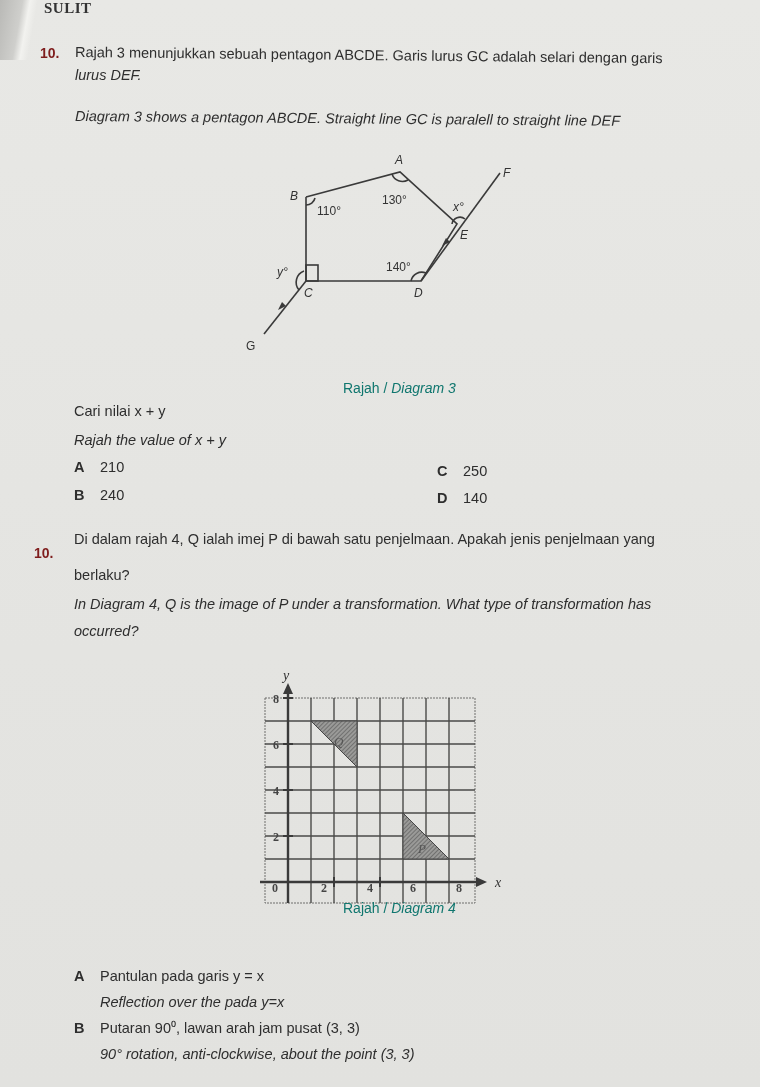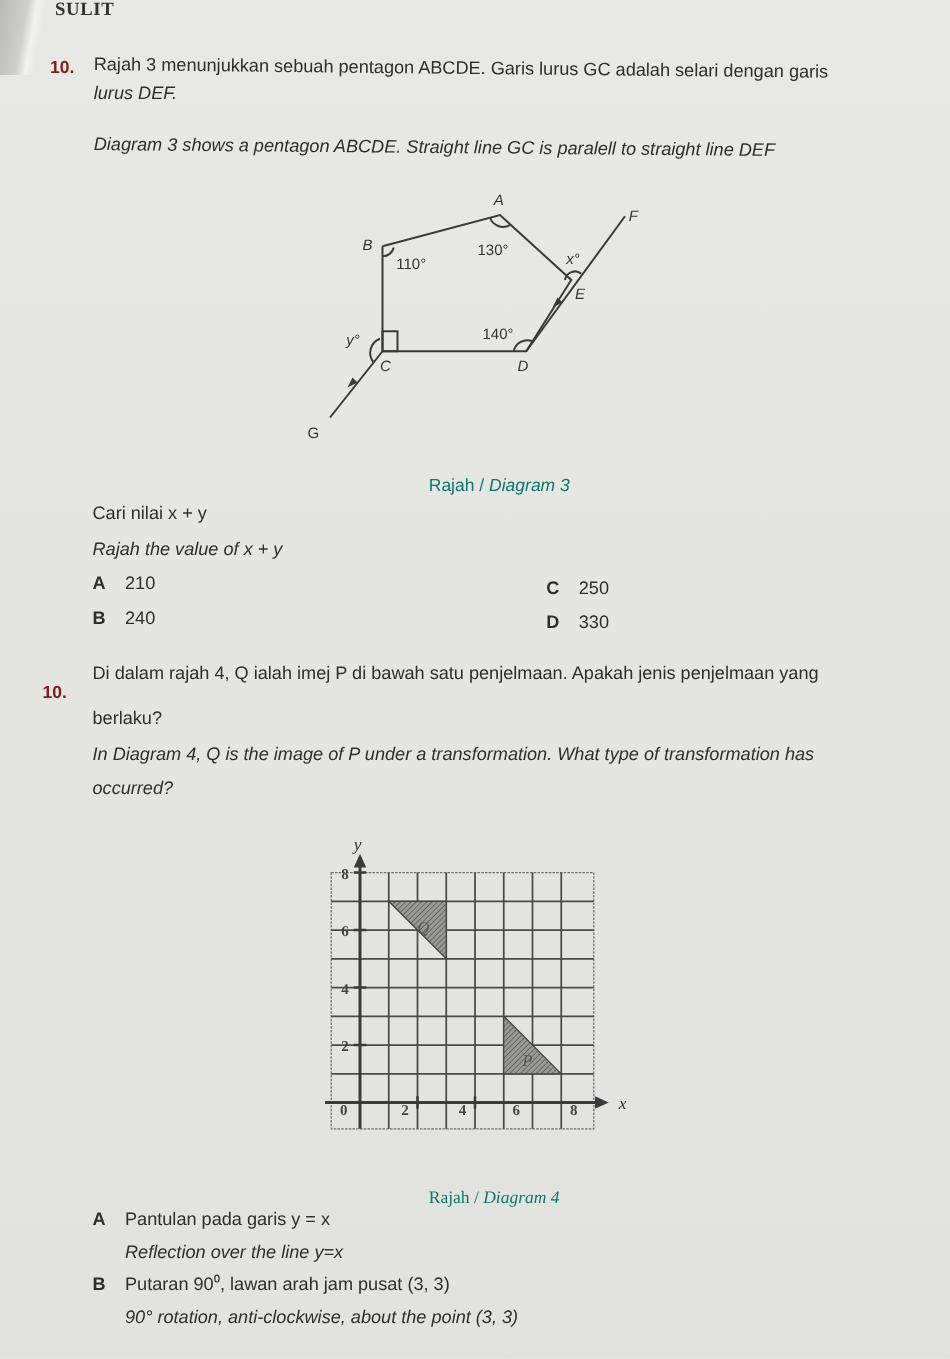--- a/index.html
+++ b/index.html
@@ -83,21 +83,21 @@
 <div class="abs text" style="left:74px; top:456px;">
   <span class="opt-letter">A</span><span>210</span>
 </div>
 <div class="abs text" style="left:74px; top:484px;">
   <span class="opt-letter">B</span><span>240</span>
 </div>
 <div class="abs text" style="left:437px; top:460px;">
   <span class="opt-letter">C</span><span>250</span>
 </div>
 <div class="abs text" style="left:437px; top:487px;">
-  <span class="opt-letter">D</span><span>330</span>
+  <span class="opt-letter">D</span><span>140</span>
 </div>
 
 <div class="abs qnum" style="left:34px; top:545px;">10.</div>
 <div class="abs text" style="left:74px; top:528px;">Di dalam rajah 4, Q ialah imej  P di bawah satu penjelmaan. Apakah jenis penjelmaan yang</div>
 <div class="abs text" style="left:74px; top:564px;">berlaku?</div>
 <div class="abs text italic" style="left:74px; top:593px;">In Diagram 4, Q is the image of P under a transformation. What type of transformation has</div>
 <div class="abs text italic" style="left:74px; top:620px;">occurred?</div>
 
 <svg class="abs" style="left:230px; top:650px;" width="300" height="260">
   <defs>
@@ -155,24 +155,24 @@
   <text x="137" y="242" font-size="12" font-weight="bold" fill="#444" class="serif">4</text>
   <text x="180" y="242" font-size="12" font-weight="bold" fill="#444" class="serif">6</text>
   <text x="226" y="242" font-size="12" font-weight="bold" fill="#444" class="serif">8</text>
 
   <text x="43" y="53" font-size="12" font-weight="bold" fill="#444" class="serif">8</text>
   <text x="43" y="99" font-size="12" font-weight="bold" fill="#444" class="serif">6</text>
   <text x="43" y="145" font-size="12" font-weight="bold" fill="#444" class="serif">4</text>
   <text x="43" y="191" font-size="12" font-weight="bold" fill="#444" class="serif">2</text>
 </svg>
 
-<div class="abs caption" style="left:343px; top:951px;font-family:Liberation Serif, serif;">
+<div class="abs caption" style="left:343px; top:900px;">
   <span>Rajah / </span><span class="italic">Diagram 4</span>
 </div>
 
 <div class="abs text" style="left:74px; top:965px;">
   <span class="opt-letter">A</span><span>Pantulan pada garis y = x</span>
 </div>
-<div class="abs text italic" style="left:100px; top:991px;">Reflection over the line y=x</div>
+<div class="abs text italic" style="left:100px; top:991px;">Reflection over the pada y=x</div>
 <div class="abs text" style="left:74px; top:1017px;">
   <span class="opt-letter">B</span><span>Putaran 90⁰, lawan arah jam pusat (3, 3)</span>
 </div>
 <div class="abs text italic" style="left:100px; top:1043px;">90° rotation, anti-clockwise, about the point (3, 3)</div>
 
 </body></html>

